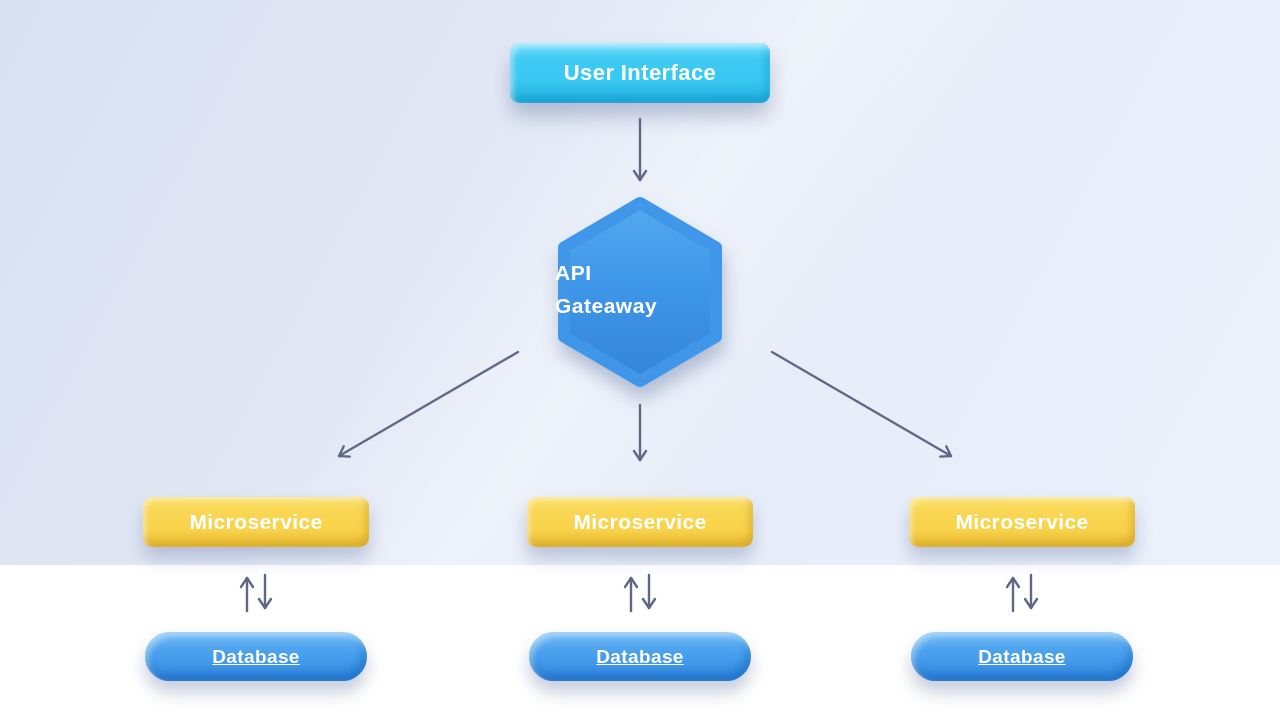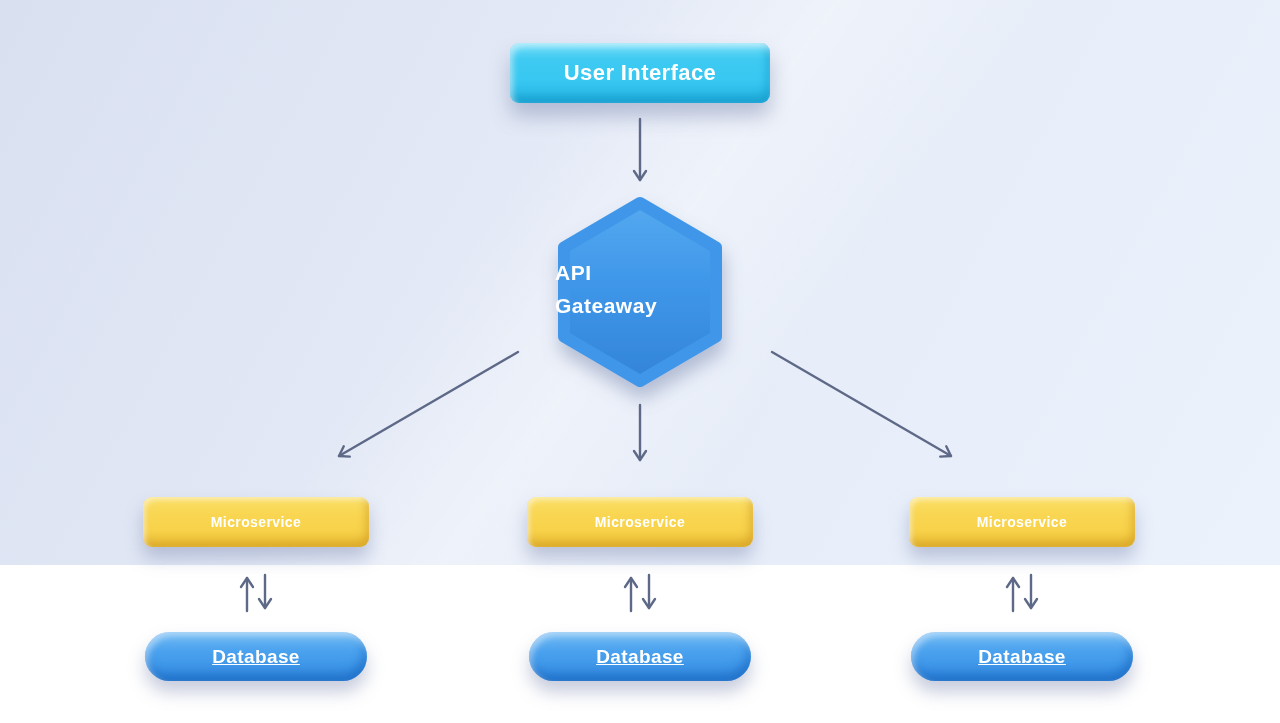--- a/index.html
+++ b/index.html
@@ -33,21 +33,21 @@
     color:var(--text-color);font-weight:700;letter-spacing:.4px;z-index:3;
   }
   .node-ui{
     left:510px;top:43px;width:260px;height:60px;border-radius:9px;font-size:22px;
     background:linear-gradient(180deg,#6fdcf8 0%,#3ecaf2 28%,var(--cyan) 60%,#27b5e4 100%);
     box-shadow:inset 3px 4px 6px rgba(255,255,255,.55),
                inset -3px -7px 9px rgba(13,145,193,.55),
                0 13px 20px rgba(108,122,165,.42);
   }
   .node-ms{
-    top:497px;width:226px;height:50px;border-radius:9px;font-size:14px;
+    top:497px;width:226px;height:50px;border-radius:9px;font-size:21px;
     background:linear-gradient(180deg,#fbdf66 0%,#f9d652 35%,var(--yellow) 65%,#f0c63c 100%);
     box-shadow:inset 3px 3px 5px rgba(255,255,255,.5),
                inset -3px -6px 8px rgba(198,141,23,.5),
                0 11px 17px rgba(108,122,165,.38);
   }
   .node-db{
     top:632px;width:222px;height:49px;border-radius:25px;font-size:19px;
     background:linear-gradient(180deg,#74bcf5 0%,#4ba2ee 38%,var(--blue) 68%,#3488dd 100%);
     box-shadow:inset 3px 4px 6px rgba(255,255,255,.45),
                inset -3px -7px 10px rgba(17,96,186,.55),

